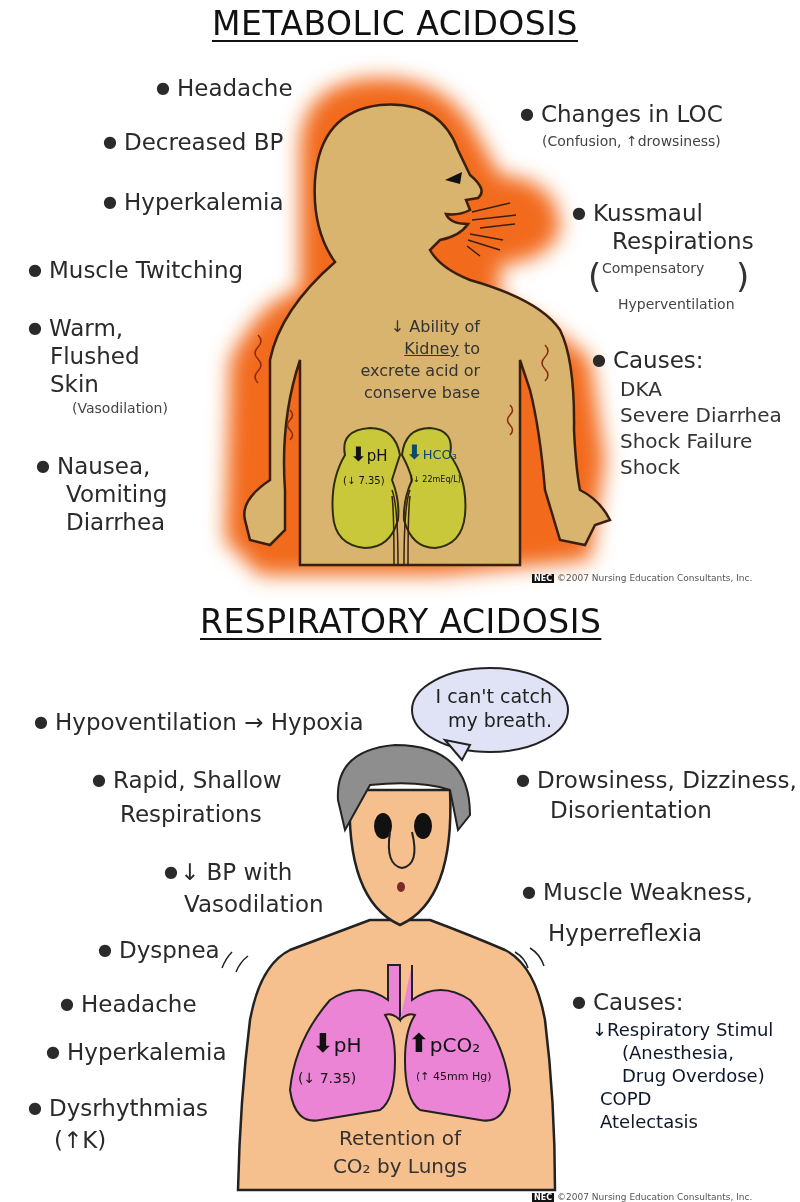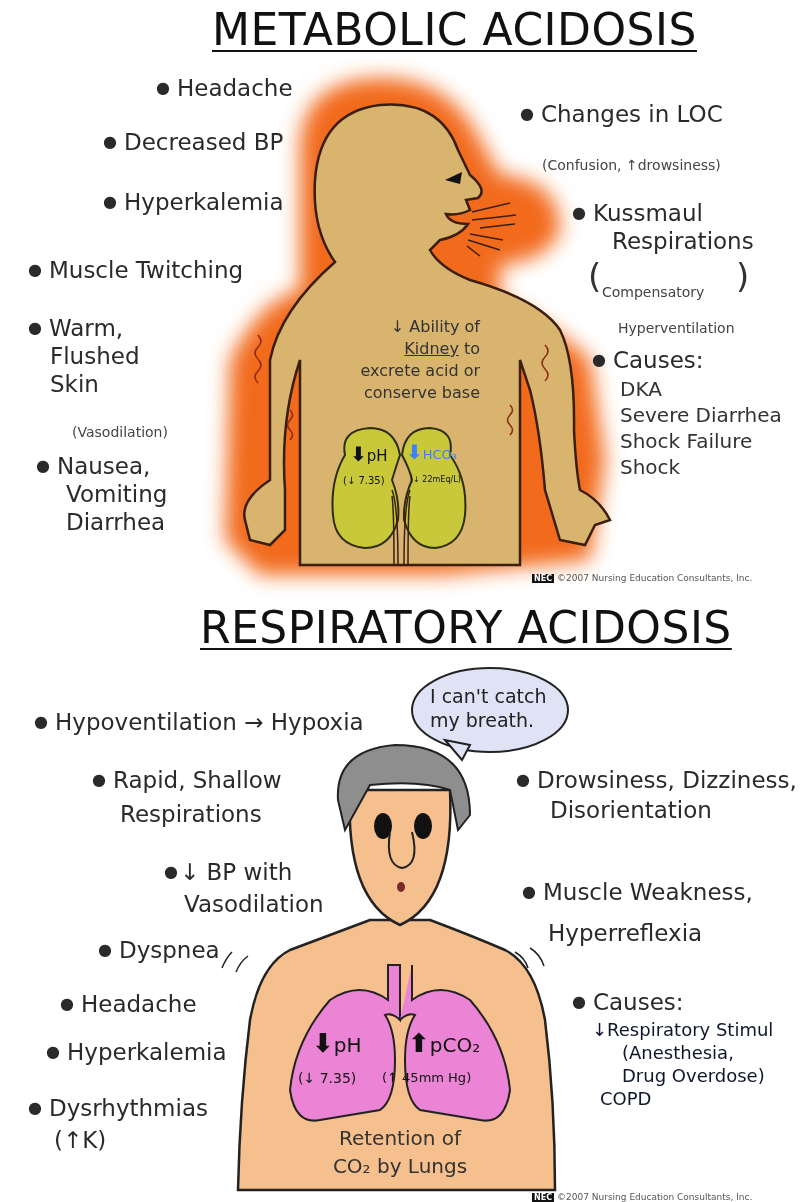--- a/index.html
+++ b/index.html
@@ -1,29 +1,29 @@
 <!DOCTYPE html>
 <html><head>
 <meta charset="utf-8">
 <style>
   html, body { margin:0; padding:0; background:#ffffff; }
   body { width:800px; height:1202px; position:relative; overflow:hidden;
          font-family:"DejaVu Sans", sans-serif; color:#222; }
   .abs { position:absolute; }
-  .title { position:absolute; font-size:44px; letter-spacing:0.5px; color:#111;
+  .title { position:absolute; font-size:33px; letter-spacing:0.5px; color:#111;
            text-decoration:underline; text-decoration-thickness:2px; text-underline-offset:5px; white-space:nowrap; }
   .item { position:absolute; font-size:23px; line-height:28px; color:#2a2a2a; white-space:nowrap; }
   .item .b { font-size:16px; margin-right:7px; vertical-align:3px; }
-  .sub { position:absolute; font-size:14px; color:#444; white-space:nowrap;margin-top:24px; }
+  .sub { position:absolute; font-size:14px; color:#444; white-space:nowrap; }
   .causes-list div { font-size:20px; line-height:26px; color:#333; white-space:nowrap; }
   .rc div { font-size:18px; line-height:23px; color:#0f172a; white-space:nowrap; }
   .copyright { position:absolute; font-size:9px; color:#555; white-space:nowrap; }
   .logo { display:inline-block; background:#111; color:#fff; font-size:8px; font-weight:bold; padding:0 2px; margin-right:3px; }
   svg { position:absolute; left:0; top:0; }
-  .bubble-text { position:absolute; font-size:19px; line-height:24px; color:#222; text-align:left; white-space:nowrap; }
+  .bubble-text { position:absolute; font-size:19px; line-height:24px; color:#222; text-align:right; white-space:nowrap; }
   .body-text { position:absolute; text-align:center; color:#333; white-space:nowrap; }
 </style>
 </head>
 <body>
 
 <svg width="800" height="1202">
   <defs>
     <filter id="blur" x="-20%" y="-20%" width="140%" height="140%">
       <feGaussianBlur stdDeviation="10"></feGaussianBlur>
     </filter>
@@ -139,21 +139,21 @@
 
 <div class="body-text" style="left:320px; top:316px; width:160px; font-size:16px; line-height:22px;text-align:right;">
   <div>↓ Ability of</div>
   <div><span style="text-decoration:underline">Kidney</span><span> to</span></div>
   <div>excrete acid or</div>
   <div>conserve base</div>
 </div>
 
 <div class="abs" style="left:350px; top:442px; font-size:15px; color:#111;"><span style="font-size:20px; font-weight:bold;">⬇</span><span>pH</span></div>
 <div class="abs" style="left:343px; top:475px; font-size:10px; color:#111;">(↓ 7.35)</div>
-<div class="abs" style="left:406px; top:440px; font-size:13px; color:#3b82f6;"><span style="font-size:20px; font-weight:bold;">⬇</span><span>HCO₃</span></div>
+<div class="abs" style="left:406px; top:440px; font-size:13px; color:#0c4a6e;"><span style="font-size:20px; font-weight:bold;">⬇</span><span>HCO₃</span></div>
 <div class="abs" style="left:410px; top:475px; font-size:8px; color:#111;">(↓ 22mEq/L)</div>
 
 <div class="copyright" style="left:532px; top:573px;"><span class="logo">NEC</span><span>©2007 Nursing Education Consultants, Inc.</span></div>
 
 <div class="title" style="left:200px; top:602px;">RESPIRATORY ACIDOSIS</div>
 
 <div class="bubble-text" style="left:430px; top:684px; width:122px;">
   <div>I can't catch</div>
   <div>my breath.</div>
 </div>
@@ -183,25 +183,26 @@
   <div><span class="b">●</span><span>Muscle Weakness,</span></div>
   <div style="padding-left:26px; margin-top:13px">Hyperreflexia</div>
 </div>
 
 <div class="item" style="left:572px; top:988px;"><span class="b">●</span><span>Causes:</span></div>
 <div class="abs rc" style="left:592px; top:1018px;">
   <div>↓Respiratory Stimul</div>
   <div style="padding-left:30px">(Anesthesia,</div>
   <div style="padding-left:30px">Drug Overdose)</div>
   <div style="padding-left:8px">COPD</div>
+  <div style="padding-left:8px">Atelectasis</div>
 </div>
 
 <div class="abs" style="left:312px; top:1028px; font-size:20px; color:#111;"><span style="font-size:26px; font-weight:bold;">⬇</span><span>pH</span></div>
 <div class="abs" style="left:298px; top:1070px; font-size:14px; color:#111;">(↓ 7.35)</div>
 <div class="abs" style="left:408px; top:1028px; font-size:20px; color:#111;"><span style="font-size:26px; font-weight:bold;">⬆</span><span>pCO₂</span></div>
-<div class="abs" style="left:382px; top:1070px; font-size:13px; color:#111;">(↑ 45mm Hg)</div>
+<div class="abs" style="left:416px; top:1070px; font-size:11px; color:#111;">(↑ 45mm Hg)</div>
 
 <div class="body-text" style="left:300px; top:1124px; width:200px; font-size:20px; line-height:28px;">
   <div>Retention of</div>
   <div>CO₂ by Lungs</div>
 </div>
 
 <div class="copyright" style="left:532px; top:1192px;"><span class="logo">NEC</span><span>©2007 Nursing Education Consultants, Inc.</span></div>
 
 </body></html>

